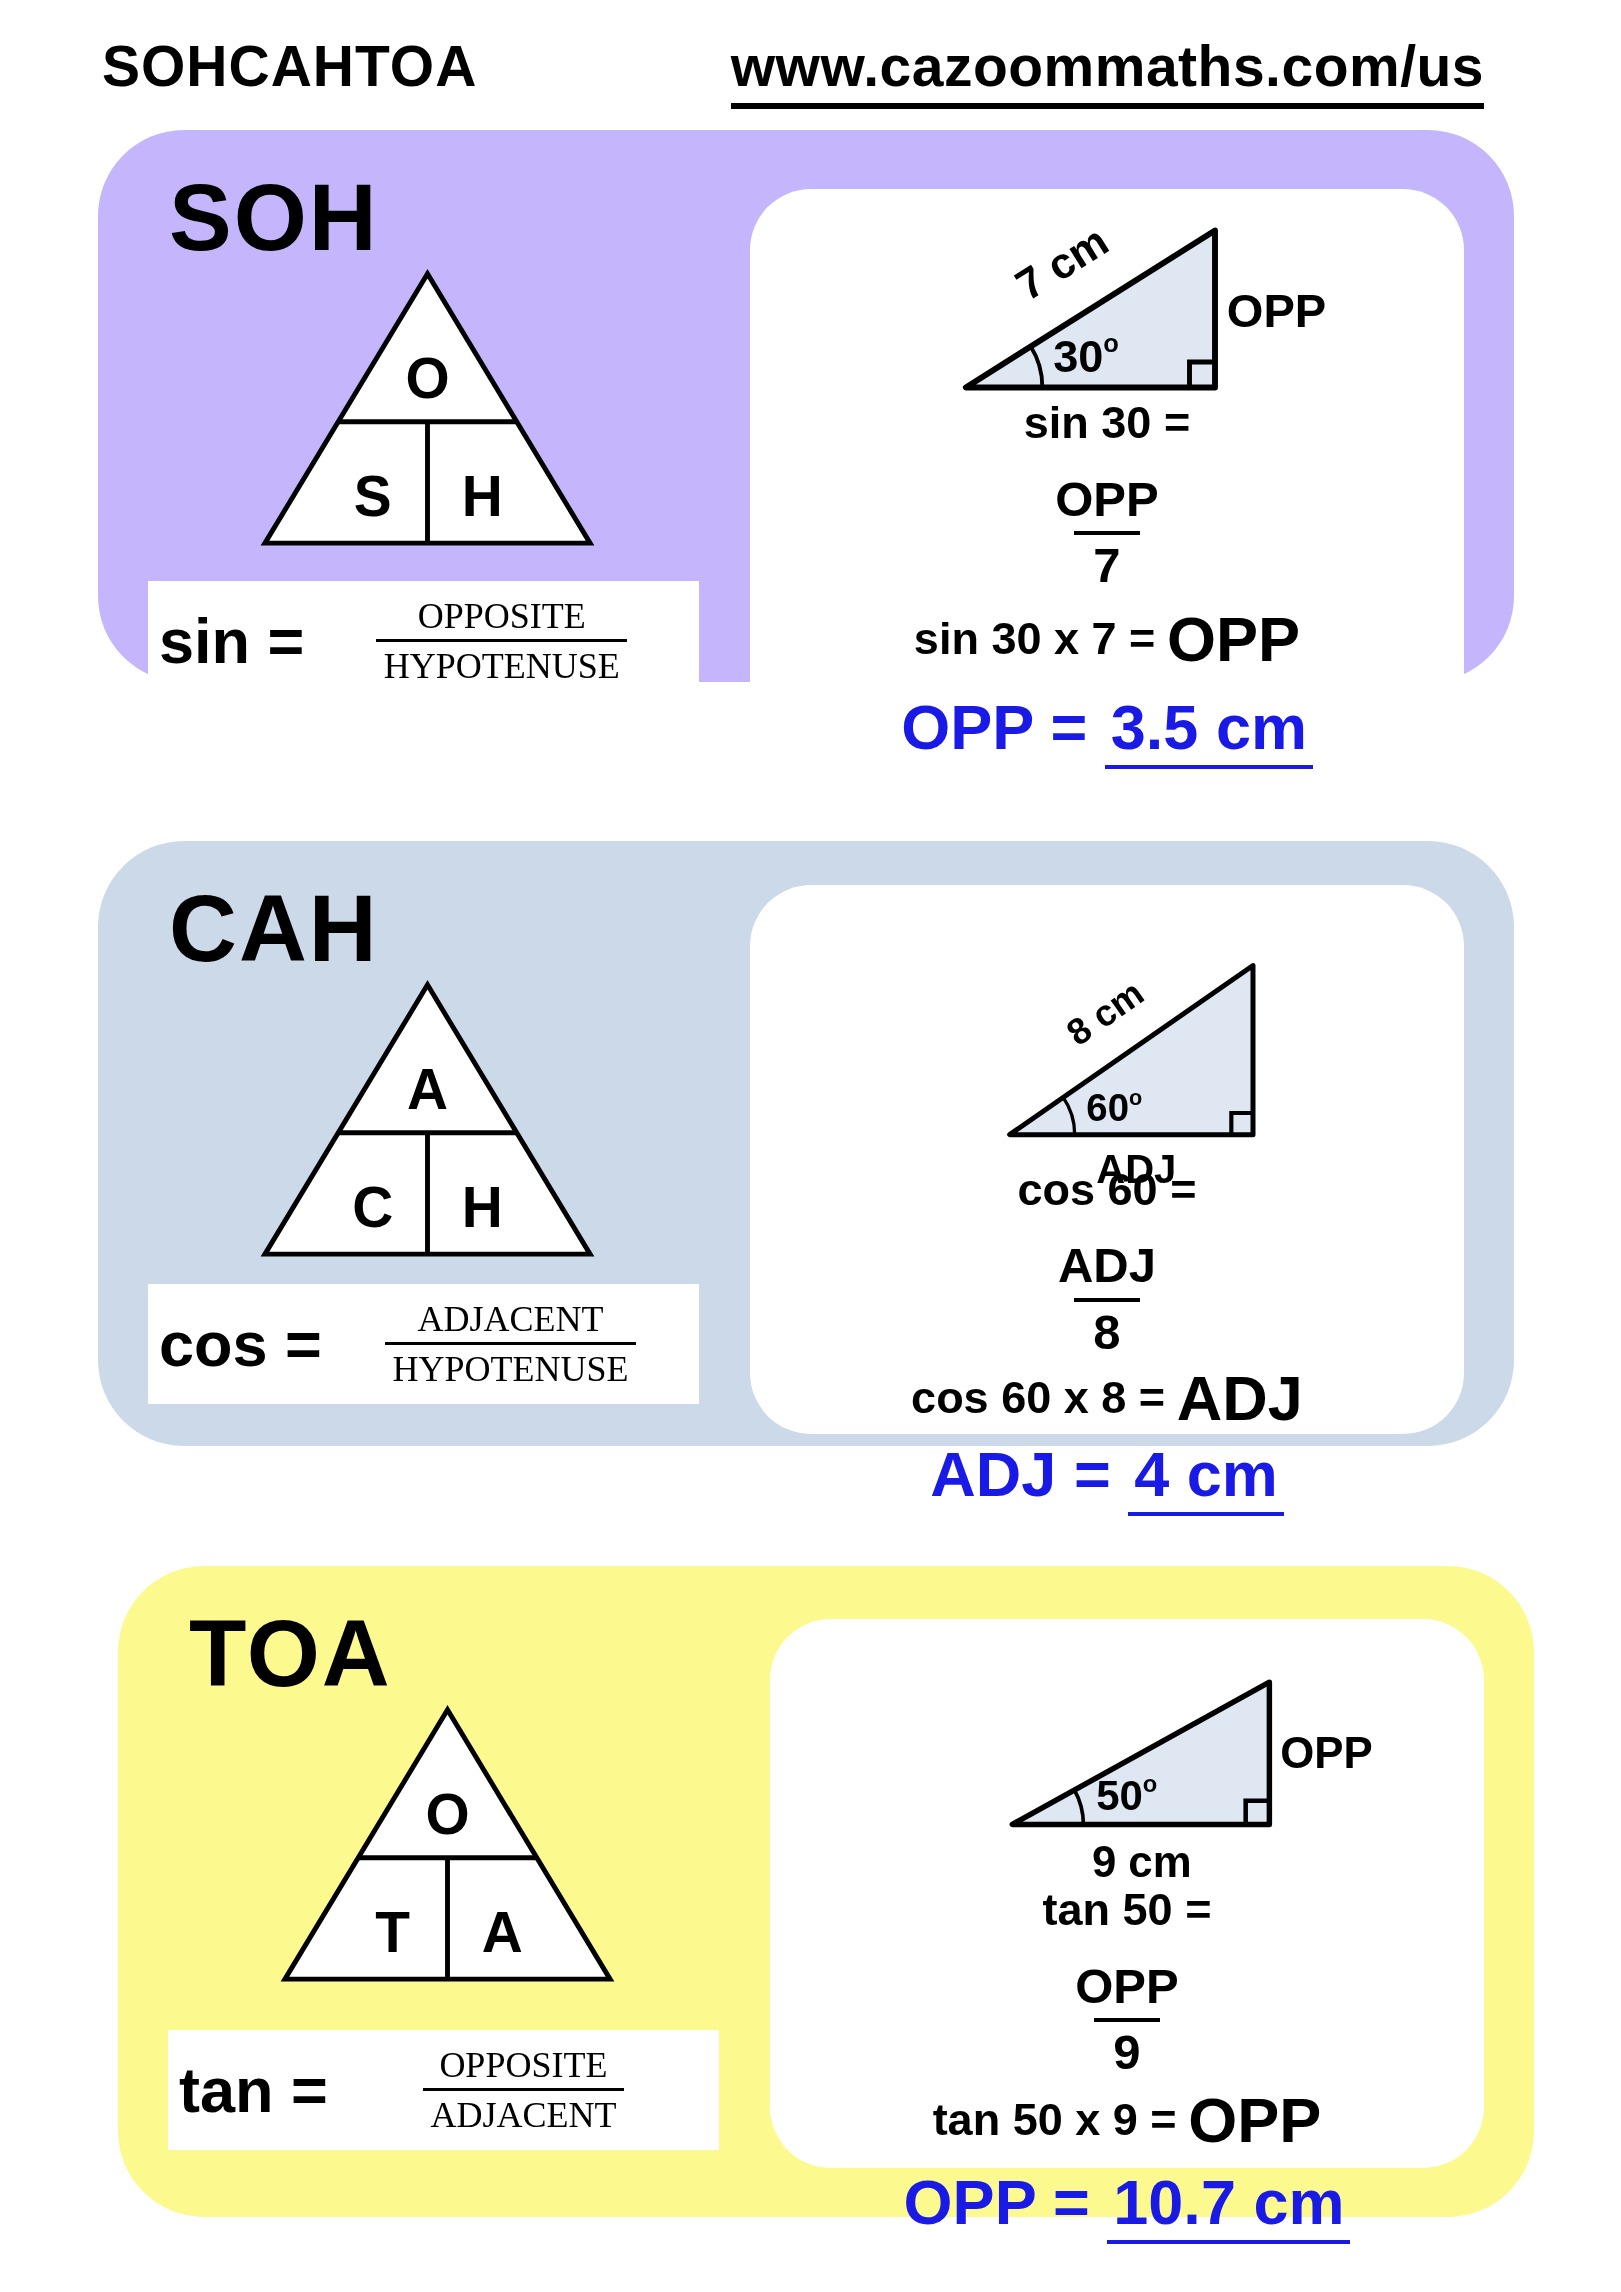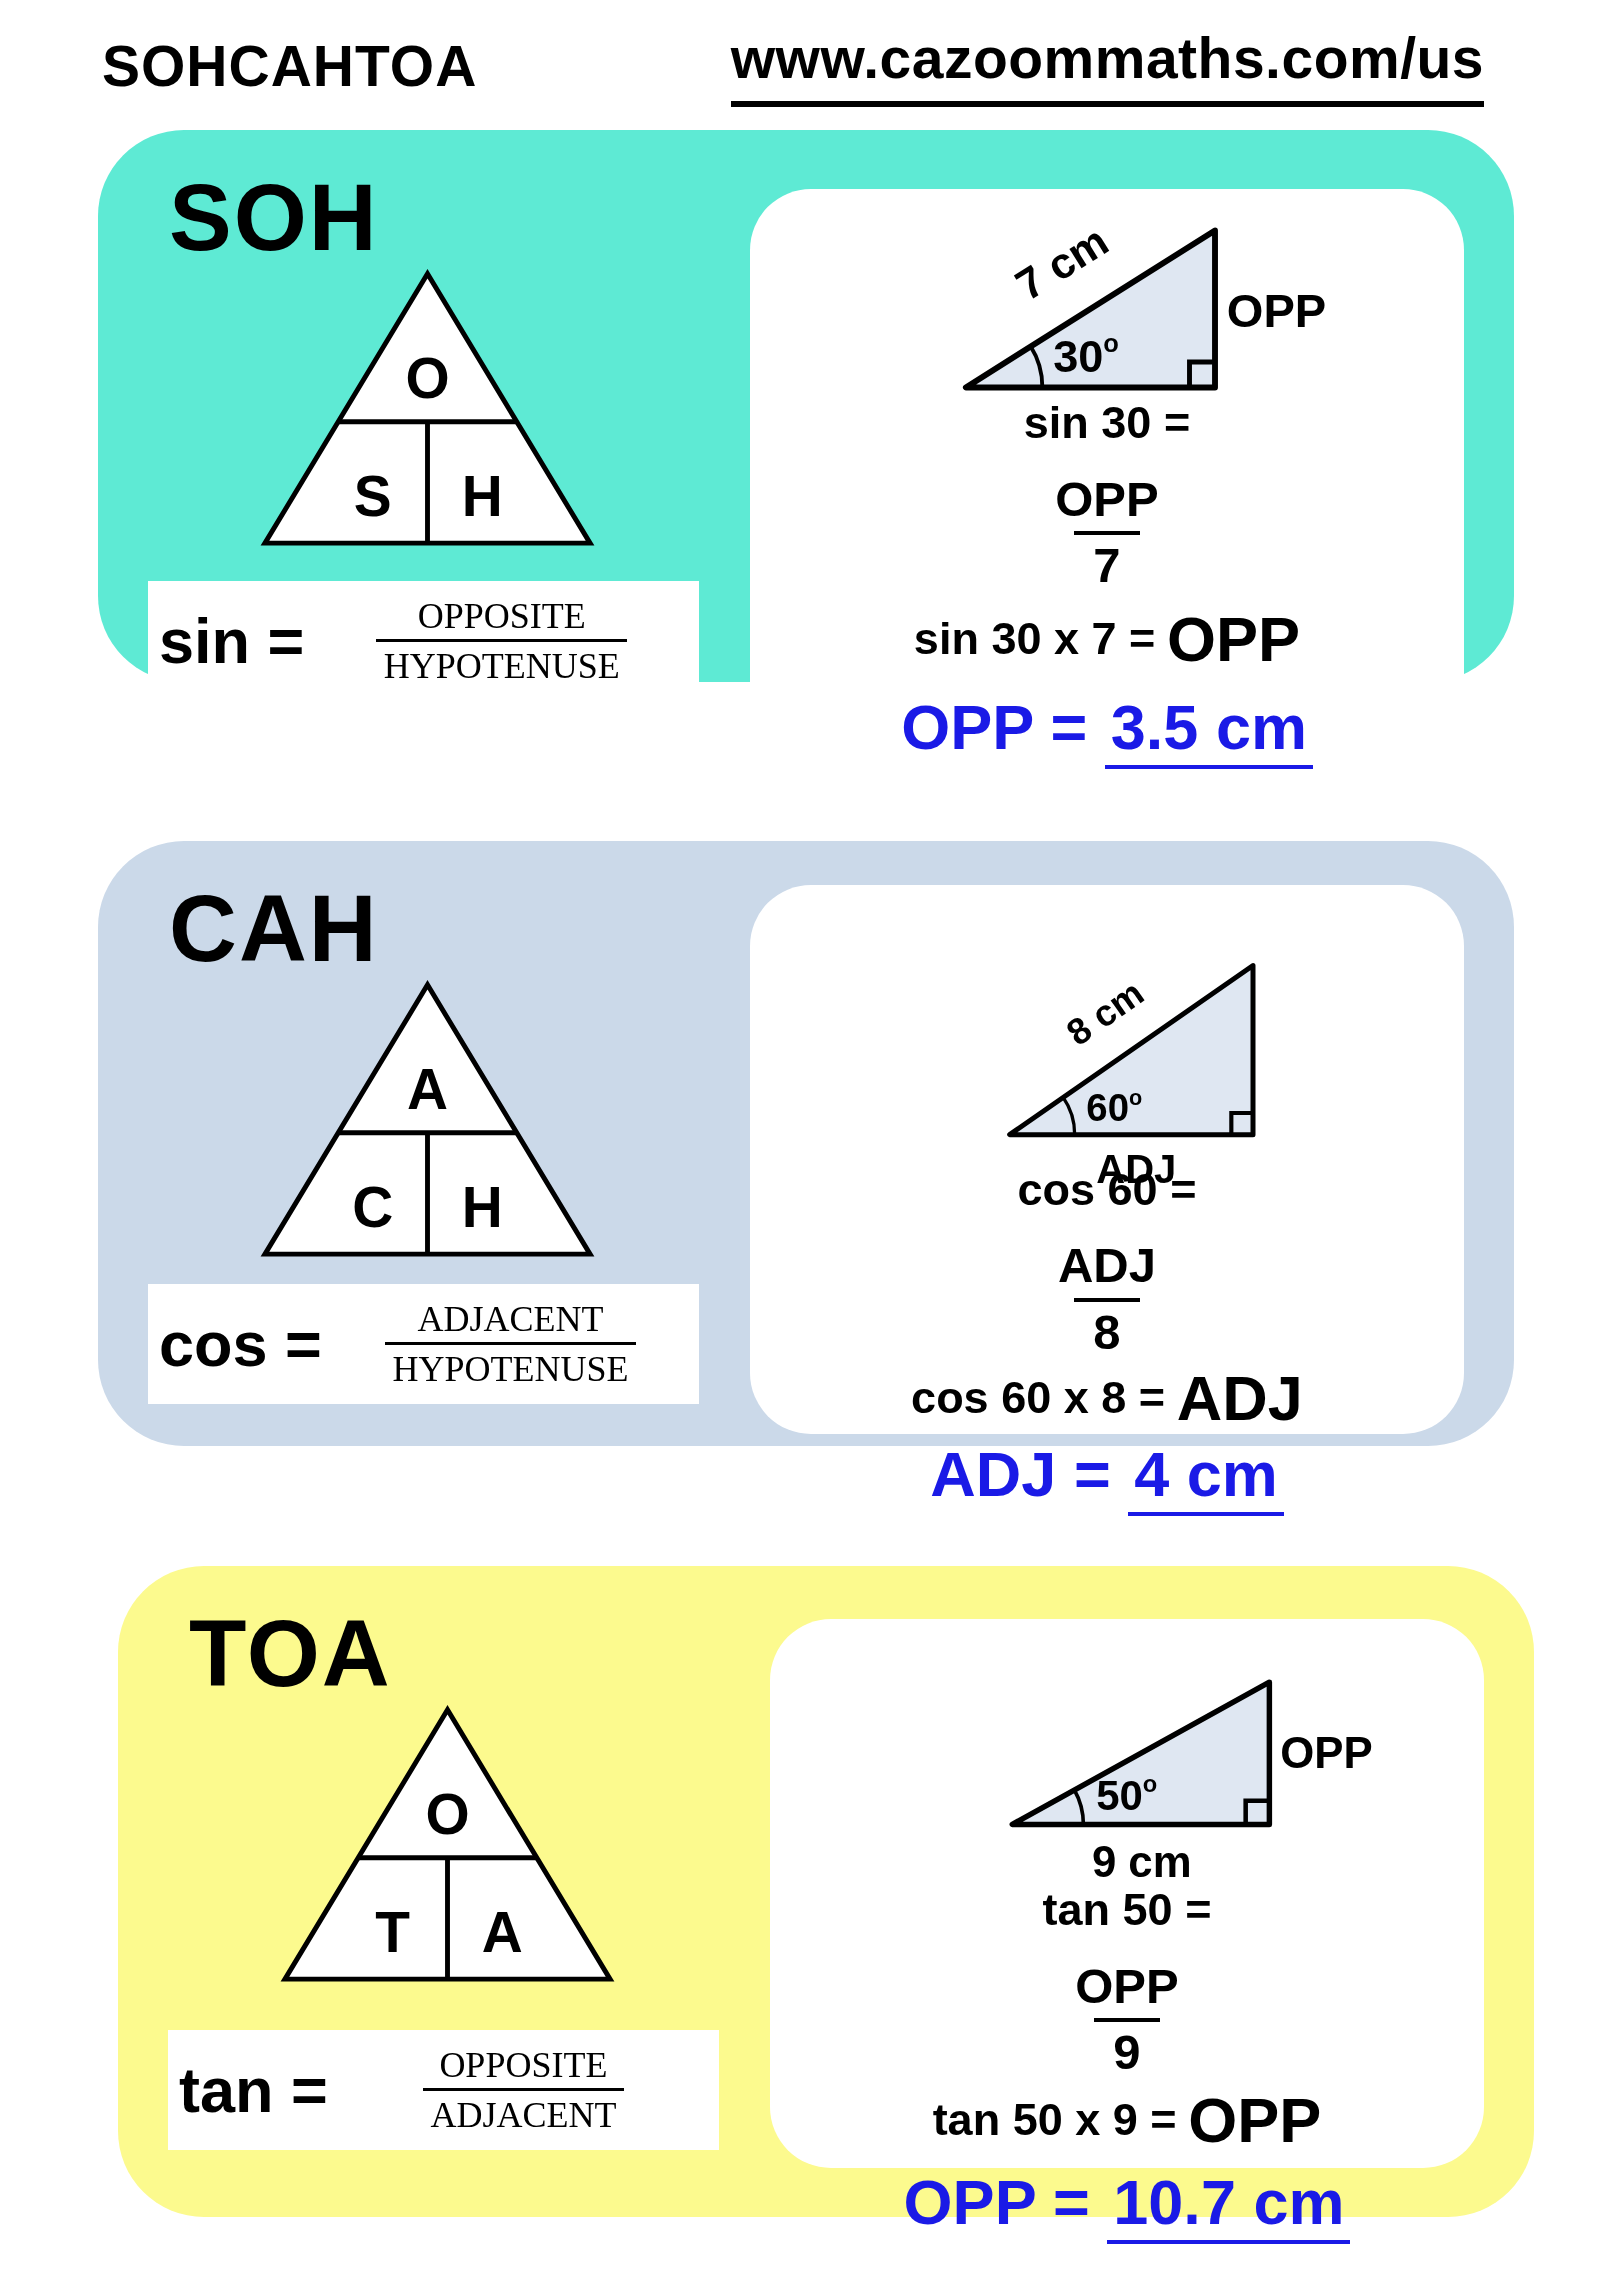--- a/index.html
+++ b/index.html
@@ -1,26 +1,26 @@
 <!DOCTYPE html>
 <html><head>
 <meta charset="utf-8">
 <style>
   html,body{margin:0;padding:0;background:#fff;}
   .page{position:relative;width:1621px;height:2293px;background:#ffffff;
         font-family:"Liberation Sans",sans-serif;color:#000;overflow:hidden;}
 
   
   .hdr-title{position:absolute;left:102px;top:33px;font-size:57px;font-weight:bold;letter-spacing:1px;}
-  .hdr-link{position:absolute;top:25px;right:137px;font-size:57px;font-weight:bold;color:#000;
-            text-decoration:none;border-bottom:6.9px solid #000;padding-bottom:10px;letter-spacing:0.5px;}
+  .hdr-link{position:absolute;top:33px;right:137px;font-size:57px;font-weight:bold;color:#000;
+            text-decoration:none;border-bottom:6.9px solid #000;padding-bottom:4px;letter-spacing:0.5px;}
 
   
   .card{position:absolute;left:98px;width:1416px;border-radius:86px;}
-  .card.soh{top:130px;height:552px;background:#5eead4;}
+  .card.soh{top:130px;height:552px;background:#c4b5fd;}
   .card.cah{top:841px;height:605px;background:#CBD9E9;}
   .card.toa{top:1566px;height:651px;background:#FCFA8E;margin-left:20px;}
 
   .card-title{position:absolute;left:71px;top:39px;font-size:94px;font-weight:bold;letter-spacing:2px;line-height:1.05;}
 
   .mnemonic{position:absolute;left:157px;top:137px;}
 
   .formula-box{position:absolute;left:50px;width:551px;height:120px;background:#fff;
                display:flex;align-items:center;box-sizing:border-box;padding-left:11px;}
   .soh .formula-box{top:451px;}

